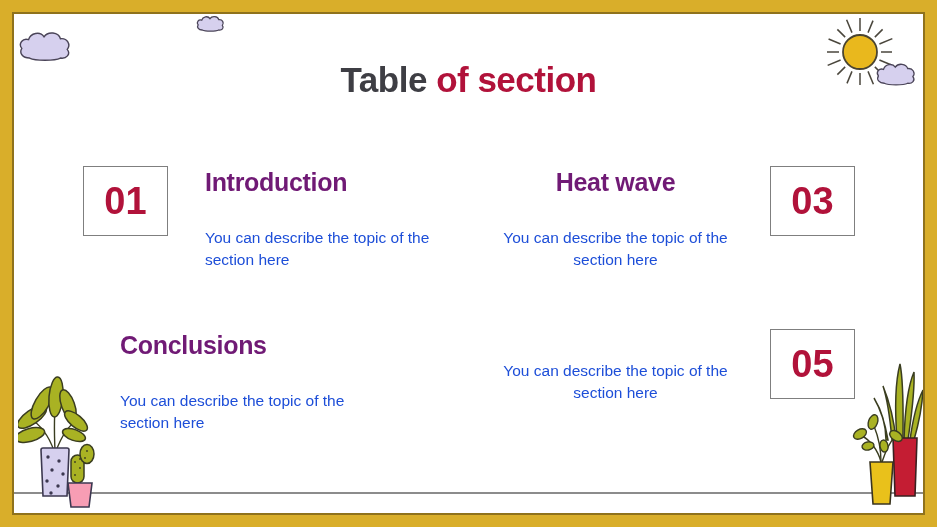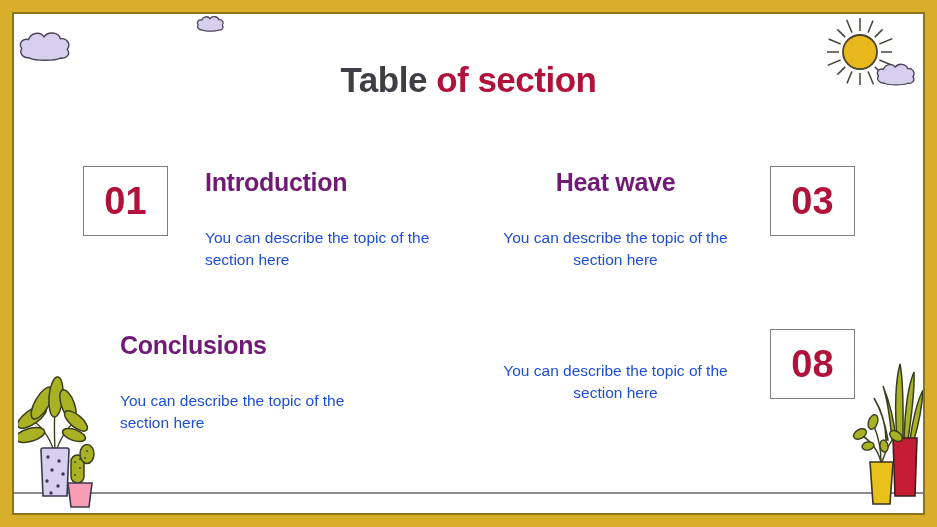--- a/index.html
+++ b/index.html
@@ -198,18 +198,18 @@
     <div class="sec-title">Conclusions</div>
     <div class="sec-desc">You can describe the topic of the section here</div>
   </div>
 </div>
 
 <div class="section sec-right s4">
   <div class="sec-text">
     <div class="sec-desc">You can describe the topic of the section here</div>
   </div>
   <div class="num-box">
-    <span>08</span>
+    <span>05</span>
   </div>
 </div>
 
 <div class="frame"></div>
 <div class="frame-inner"></div>
 
 </body></html>

